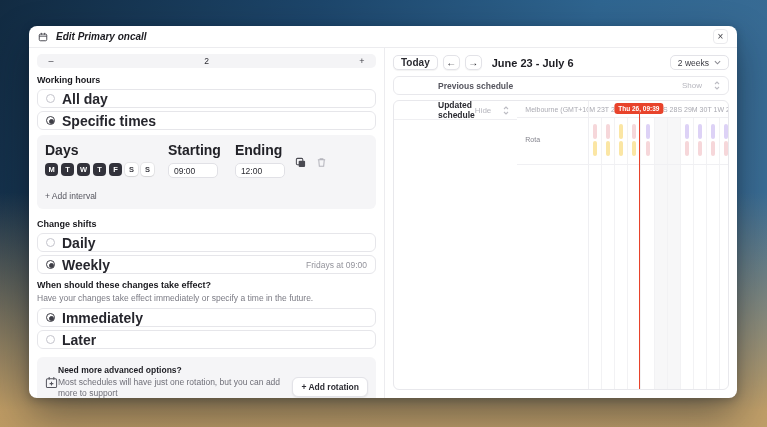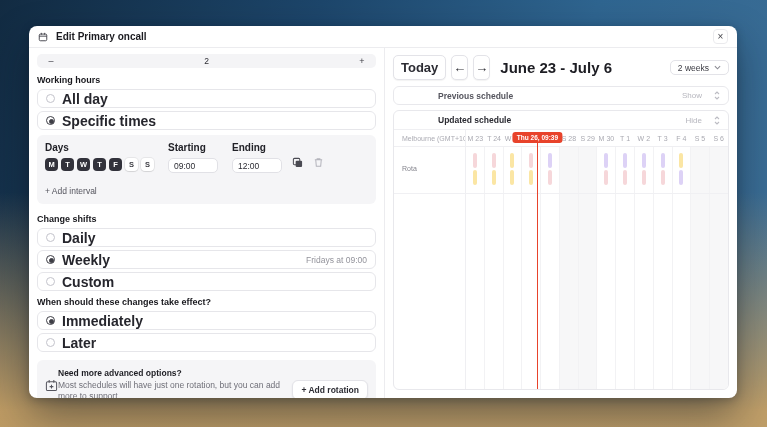--- a/index.html
+++ b/index.html
@@ -12,21 +12,21 @@
       linear-gradient(110deg, #122b42 0%, #1d466b 35%, #2f6590 65%, #3f7097 100%);
   }
 
   .modal { position:absolute; left:29px; top:26px; width:708px; height:372px;
     background:#fff; border-radius:8px; overflow:hidden;
     box-shadow:0 18px 40px rgba(10,20,30,.45), 0 2px 8px rgba(10,20,30,.25);
     display:flex; flex-direction:column; }
 
   .modal-header { height:22px; flex:0 0 22px; display:flex; align-items:center;
     padding:0 9px; border-bottom:1px solid #ececef; }
-  .modal-title { font-size:10px; font-weight:700; color:#1b1b20; margin-left:8px; }
+  .modal-title { font-size:10px; font-weight:700; color:#1b1b20; margin-left:8px;font-style:italic; }
   .close-btn { margin-left:auto; width:15px; height:15px; border:1px solid #eaeaed; border-radius:4px;
     display:flex; align-items:center; justify-content:center; font-size:10px; color:#45454c; cursor:pointer; background:#fff; }
 
   .modal-body { flex:1; display:flex; min-height:0; }
 
   
   .left-panel { width:356px; flex:0 0 356px; border-right:1px solid #ececef;
     padding:6px 8px; overflow:hidden; }
 
   .stepper { height:14px; background:#f4f4f6; border-radius:5px; display:flex;
@@ -42,21 +42,21 @@
   .radio { width:9px; height:9px; border-radius:50%; border:1px solid #c3c3cb; background:#fff; flex:0 0 9px; position:relative; }
   .radio[data-selected="true"] { border-color:#3e3e46; }
   .radio[data-selected="true"]::after { content:""; position:absolute; left:2px; top:2px; width:3px; height:3px;
     border:1px solid #3e3e46; border-radius:50%; background:#3e3e46; }
   .opt-label { font-size:14px; font-weight:600; color:#26262d; }
   .opt-detail { margin-left:auto; font-size:8.5px; color:#93939b; }
 
   .interval-box { background:#f5f5f7; border-radius:6px; padding:7px 8px 6px; margin:5px 0 0; }
   .interval-grid { display:flex; align-items:flex-start; }
   .ig-col { display:flex; flex-direction:column; }
-  .ig-label { font-size:10px; font-weight:700; color:#222228; margin-bottom:5px; }
+  .ig-label { font-size:14px; font-weight:700; color:#222228; margin-bottom:5px; }
   .chips { display:flex; gap:3px; }
   .chip { width:13px; height:13px; border-radius:4px; display:flex; align-items:center; justify-content:center;
     font-size:7.5px; font-weight:700; cursor:pointer; background:#fff; color:#3c3c43;
     box-shadow:0 0 0 1px rgba(0,0,0,.06), 0 1px 1px rgba(0,0,0,.08); }
   .chip[data-on="true"] { background:#32323b; color:#fff; box-shadow:none; }
   .time-col { margin-left:14px; }
   .time-input { width:50px; height:15px; border:1px solid #e1e1e6; border-radius:5px; background:#fff;
     font-size:8.5px; color:#2c2c33; padding:0 5px; font-family:"Liberation Sans", sans-serif; }
   .icon-btn { margin-left:10px; margin-top:15px; cursor:pointer; display:flex; }
   .add-interval { font-size:8.5px; color:#55555e; margin-top:13px; cursor:pointer; display:inline-block; }
@@ -67,33 +67,33 @@
   .adv-title { font-size:8.5px; font-weight:700; color:#1e1e24; margin-bottom:2px; }
   .adv-body { font-size:8.5px; color:#6f6f78; line-height:1.32; }
   .add-rotation-btn { flex:0 0 auto; margin-top:10px; background:#fff; border:1px solid #e3e3e8; border-radius:6px;
     padding:4px 8px; font-size:8.5px; font-weight:600; color:#2c2c33; cursor:pointer;
     box-shadow:0 1px 2px rgba(0,0,0,.07); white-space:nowrap; }
 
   
   .right-panel { flex:1; padding:7px 8px 8px; display:flex; flex-direction:column; min-width:0; }
 
   .cal-toolbar { display:flex; align-items:center; gap:5px; margin-bottom:6px; }
-  .tb-btn { background:#fff; border:1px solid #e3e3e8; border-radius:5px; font-size:13px; font-weight:600;
-    color:#2c2c33; padding:2px 7px; cursor:pointer; box-shadow:0 1px 1px rgba(0,0,0,.05); height:25px; display:flex; align-items:center; }
+  .tb-btn { background:#fff; border:1px solid #e3e3e8; border-radius:5px; font-size:10px; font-weight:600;
+    color:#2c2c33; padding:2px 7px; cursor:pointer; box-shadow:0 1px 1px rgba(0,0,0,.05); height:15px; display:flex; align-items:center; }
   .tb-arrow { width:17px; justify-content:center; padding:2px 0; }
-  .range-label { font-size:15px; font-weight:700; color:#1d1d23; margin-left:5px; }
+  .range-label { font-size:11px; font-weight:700; color:#1d1d23; margin-left:5px; }
   .zoom-select { margin-left:auto; display:flex; align-items:center; gap:5px; background:#fff;
     border:1px solid #e3e3e8; border-radius:5px; font-size:8.5px; color:#3a3a42; padding:2px 7px; height:15px; cursor:pointer; }
 
   .sched-row { border:1px solid #e8e8ec; border-radius:6px; height:19px; display:flex; align-items:center;
     padding:0 8px; margin-bottom:5px; background:#fff; }
   .sched-label { font-size:8.5px; font-weight:600; color:#3c3c44;padding-left:36px; }
   .sched-action { margin-left:auto; display:flex; align-items:center; gap:12px; font-size:8px; color:#b6b6be; cursor:pointer; }
 
-  .updated-box { border:1px solid #e8e8ec; border-radius:6px; flex:1; display:flex; flex-direction:column;
+  .updated-box { border:1px solid #e8e8ec; border-radius:6px; flex:1; display:flex; flex-direction:row;
     overflow:hidden; background:#fff; min-height:0; margin-bottom:0; }
   .updated-head { height:19px; flex:0 0 19px; display:flex; align-items:center; padding:0 8px; border-bottom:1px solid #efeff2; }
   .updated-head .sched-label { color:#2b2b32; }
 
   .timeline { flex:1; position:relative; display:flex; flex-direction:column; min-height:0; }
   .tl-header { height:17px; flex:0 0 17px; display:flex; border-bottom:1px solid #efeff2; position:relative; }
   .tl-tz { width:72px; flex:0 0 72px; font-size:7px; color:#ababb3; display:flex; align-items:center;
     padding-left:8px; border-right:1px solid #efeff2; white-space:nowrap; overflow:hidden; }
   .tl-hcell { flex:1; display:flex; align-items:center; justify-content:center; font-size:7px; color:#a9a9b1; white-space:nowrap; }
 
@@ -199,26 +199,23 @@
 
         <div class="opt-row">
           <span class="radio" data-selected="false"></span>
           <span class="opt-label">Daily</span>
         </div>
         <div class="opt-row">
           <span class="radio" data-selected="true"></span>
           <span class="opt-label">Weekly</span>
           <span class="opt-detail">Fridays at 09:00</span>
         </div>
-        <div class="opt-row">
-          <span class="radio" data-selected="false"></span>
-          <span class="opt-label">Custom</span>
-        </div>
 
         <div class="sec-label" style="margin-top:6px">When should these changes take effect?</div>
+        <div class="sec-sub">Have your changes take effect immediately or specify a time in the future.</div>
 
         <div class="opt-row">
           <span class="radio" data-selected="true"></span>
           <span class="opt-label">Immediately</span>
         </div>
         <div class="opt-row">
           <span class="radio" data-selected="false"></span>
           <span class="opt-label">Later</span>
         </div>
 

